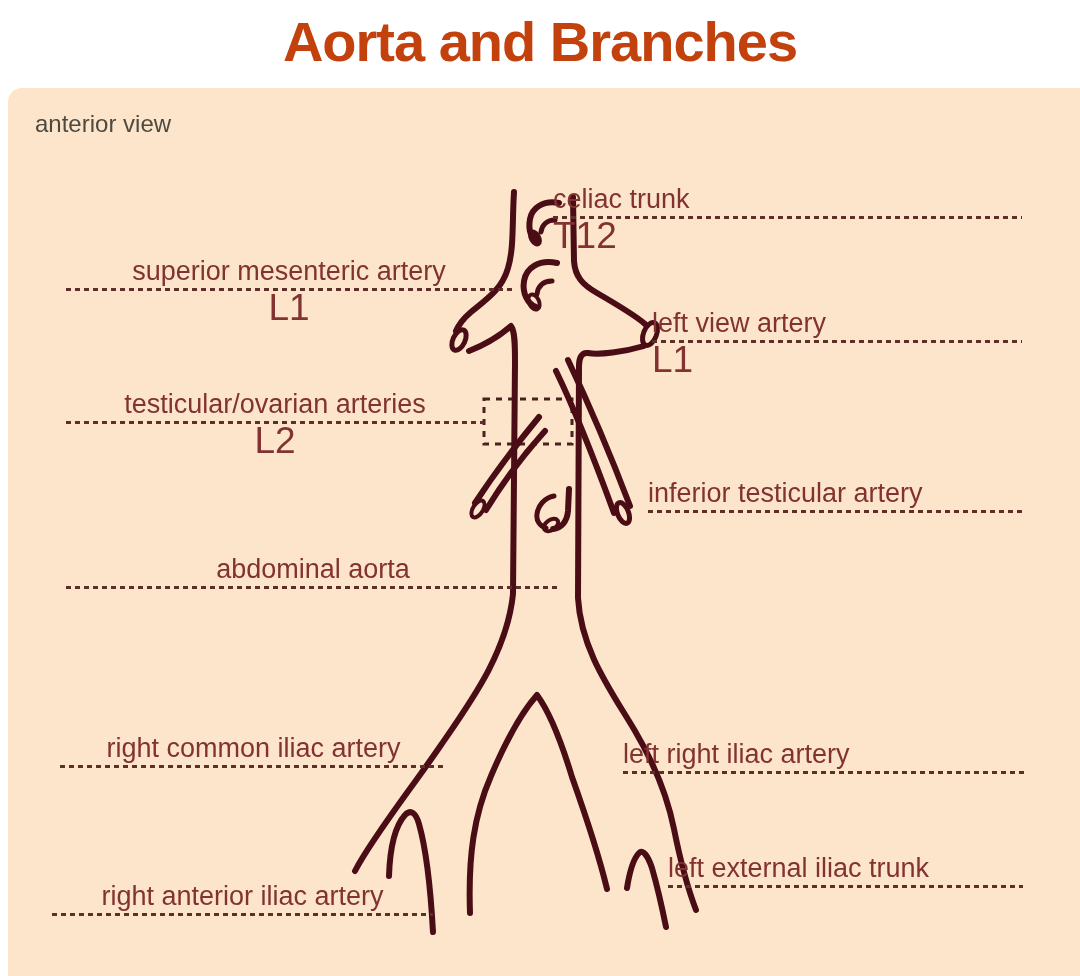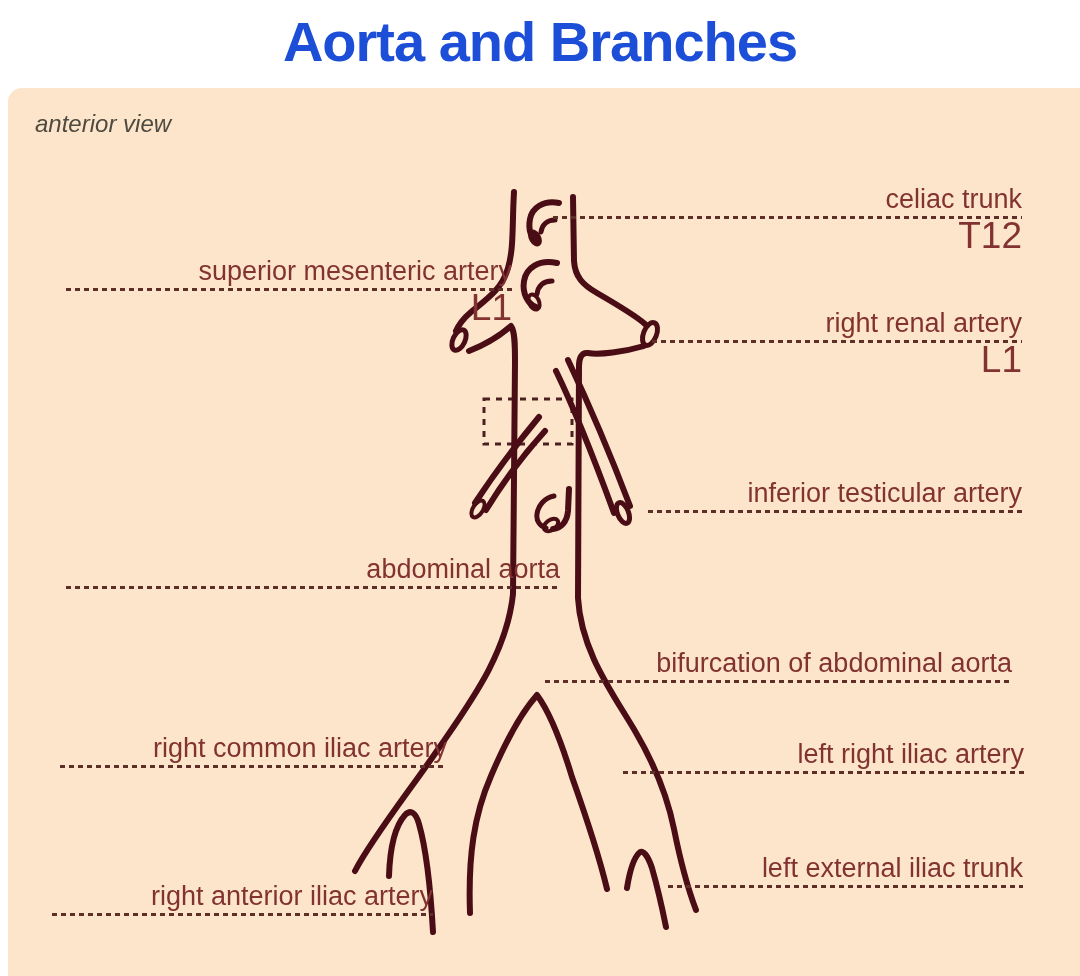--- a/index.html
+++ b/index.html
@@ -1,32 +1,32 @@
 <!DOCTYPE html>
 <html><head>
 <meta charset="utf-8">
 <style>
   html,body{margin:0;padding:0;background:#ffffff;}
   .page{position:relative;width:1080px;height:976px;background:#ffffff;overflow:hidden;
         font-family:"Liberation Sans", sans-serif;}
   .title-bar{position:absolute;left:0;top:0;width:1080px;height:88px;background:#ffffff;}
   .page-title{margin:0;text-align:center;font-size:56px;line-height:84px;font-weight:bold;
-              color:#1d4ed8;letter-spacing:-1px;}
+              color:#c2410c;letter-spacing:-1px;}
   .panel{position:absolute;left:8px;top:88px;right:0;bottom:0;background:#fce5ca;
          border-radius:14px 0 0 0;}
-  .view-label{position:absolute;left:35px;top:110px;font-size:24px;font-style:italic;
+  .view-label{position:absolute;left:35px;top:110px;font-size:24px;
               color:#4f4a40;}
   .drawing{position:absolute;left:0;top:0;pointer-events:none;}
   .callout{position:absolute;color:#823230;}
   .callout .txt{font-size:27px;line-height:31px;margin-bottom:1px;white-space:nowrap;}
   .callout .lead{height:3px;width:100%;
       background:repeating-linear-gradient(90deg,#5d2f28 0 5px,transparent 5px 9px);}
   .callout .sub{font-size:37px;line-height:30px;margin-top:2px;white-space:nowrap;}
-  .callout.r .txt,.callout.r .sub{text-align:right;}
-  .callout.l .txt,.callout.l .sub{text-align:right;}
+  .callout.r .txt,.callout.r .sub{}
+  .callout.l .txt,.callout.l .sub{text-align:center;}
 </style>
 </head>
 <body>
 
 <div class="page">
 
   <div class="title-bar">
     <h1 class="page-title">Aorta and Branches</h1>
   </div>
 
@@ -72,51 +72,52 @@
     </g>
   </svg>
 
   <div class="callout r" style="left:553px;top:184px;width:469px">
     <div class="txt">celiac trunk</div>
     <div class="lead"></div>
     <div class="sub">T12</div>
   </div>
 
   <div class="callout r" style="left:652px;top:308px;width:370px">
-    <div class="txt">right renal artery</div>
+    <div class="txt">left view artery</div>
     <div class="lead"></div>
     <div class="sub">L1</div>
   </div>
 
   <div class="callout r" style="left:648px;top:478px;width:374px">
     <div class="txt">inferior testicular artery</div>
     <div class="lead"></div>
   </div>
 
-  <div class="callout r" style="left:545px;top:648px;width:467px">
-    <div class="txt">bifurcation of abdominal aorta</div>
-    <div class="lead"></div>
-  </div>
 
   <div class="callout r" style="left:623px;top:739px;width:401px">
     <div class="txt">left right iliac artery</div>
     <div class="lead"></div>
   </div>
 
   <div class="callout r" style="left:668px;top:853px;width:355px">
     <div class="txt">left external iliac trunk</div>
     <div class="lead"></div>
   </div>
 
   <div class="callout l" style="left:66px;top:256px;width:446px">
     <div class="txt">superior mesenteric artery</div>
     <div class="lead"></div>
     <div class="sub">L1</div>
   </div>
 
+  <div class="callout l" style="left:66px;top:389px;width:418px">
+    <div class="txt">testicular/ovarian arteries</div>
+    <div class="lead"></div>
+    <div class="sub">L2</div>
+  </div>
 
   <div class="callout l" style="left:66px;top:554px;width:494px">
     <div class="txt">abdominal aorta</div>
     <div class="lead"></div>
   </div>
 
   <div class="callout l" style="left:60px;top:733px;width:387px">
     <div class="txt">right common iliac artery</div>
     <div class="lead"></div>
   </div>

